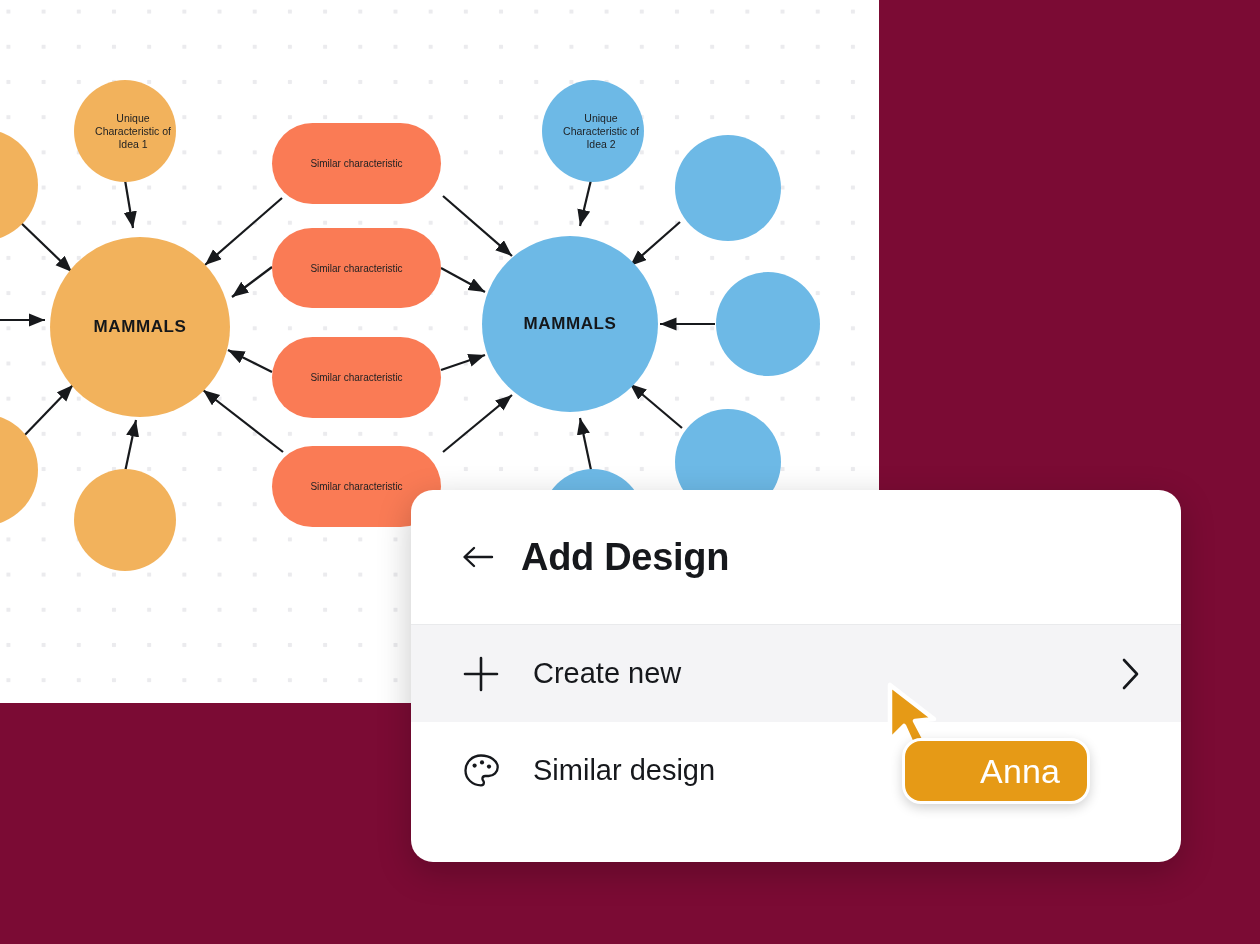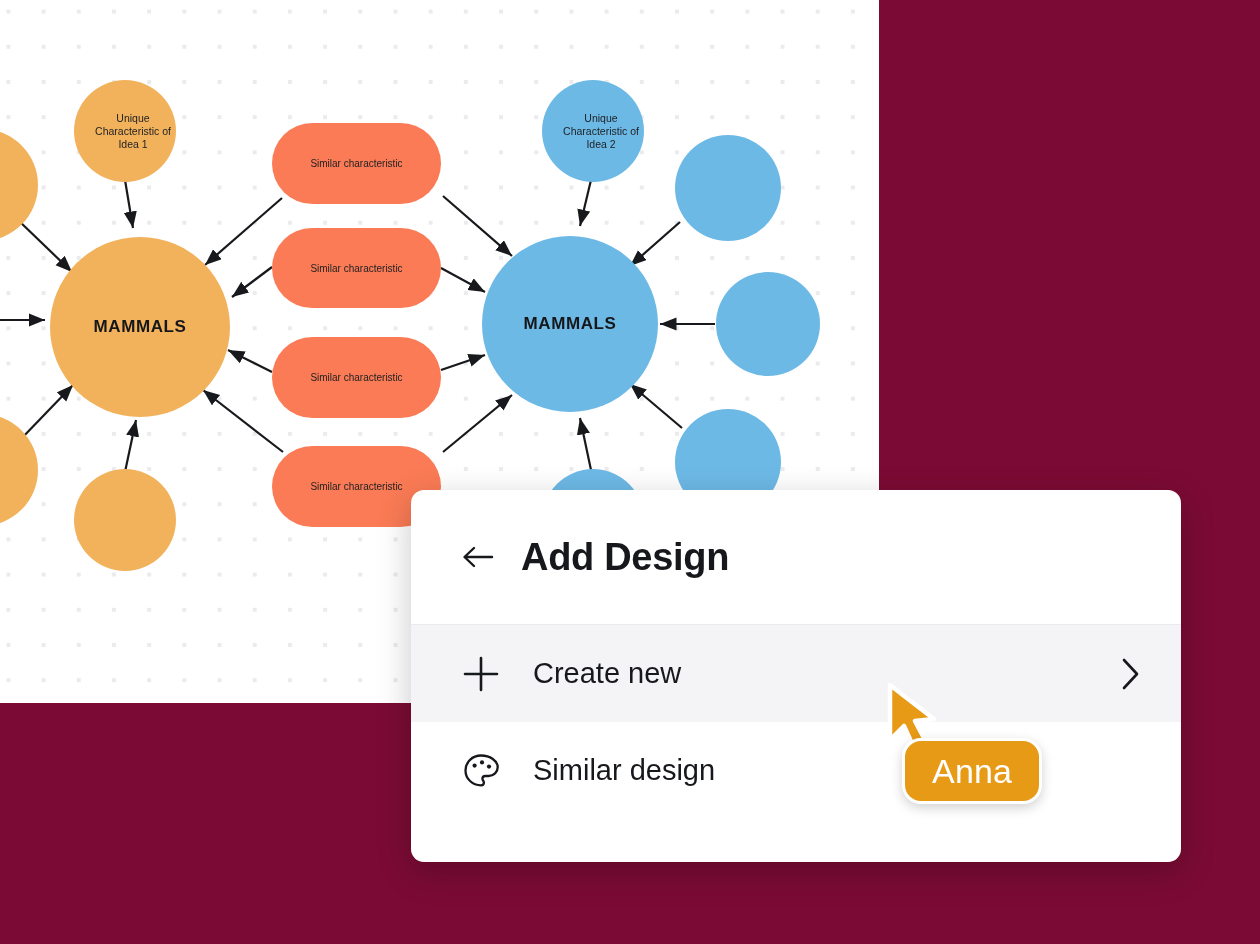--- a/index.html
+++ b/index.html
@@ -51,21 +51,21 @@
     font-size: 10px;
     color: #1D1F22;
   }
 
   
   #panel {
     position: absolute;
     left: 411px; top: 490px;
     width: 770px; height: 372px;
     background: #FFFFFF;
-    border-radius: 13px;
+    border-radius: 22px;
     box-shadow: 0 10px 34px rgba(0,0,0,0.22);
     overflow: hidden;
   }
   #panel-header {
     height: 135px;
     display: flex;
     align-items: center;
     padding-left: 50px;
     border-bottom: 1px solid #E9EAEC;
   }
@@ -115,20 +115,21 @@
     display: flex; align-items: center;
     background: #E69A16;
     border: 3px solid #FFFFFF;
     border-radius: 19px;
     box-shadow: 0 4px 12px rgba(0,0,0,0.18);
   }
   #presence-name {
     color: #FFFFFF;
     font-size: 34px;
     letter-spacing: 0.2px;
+    margin-left: 48px;
   }
 </style>
 </head>
 <body>
 
 <div id="root">
 
   <div id="canvas">
 
     <svg width="879" height="703" viewBox="0 0 879 703">

